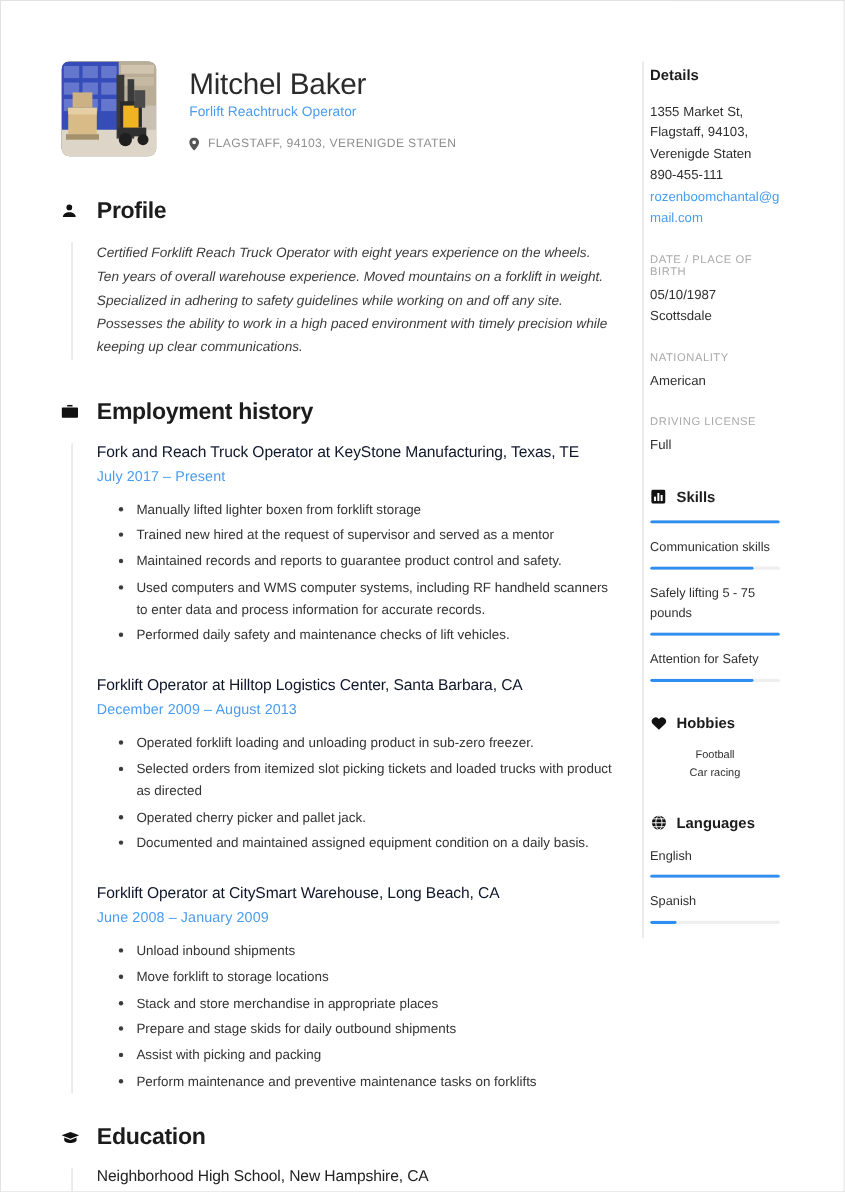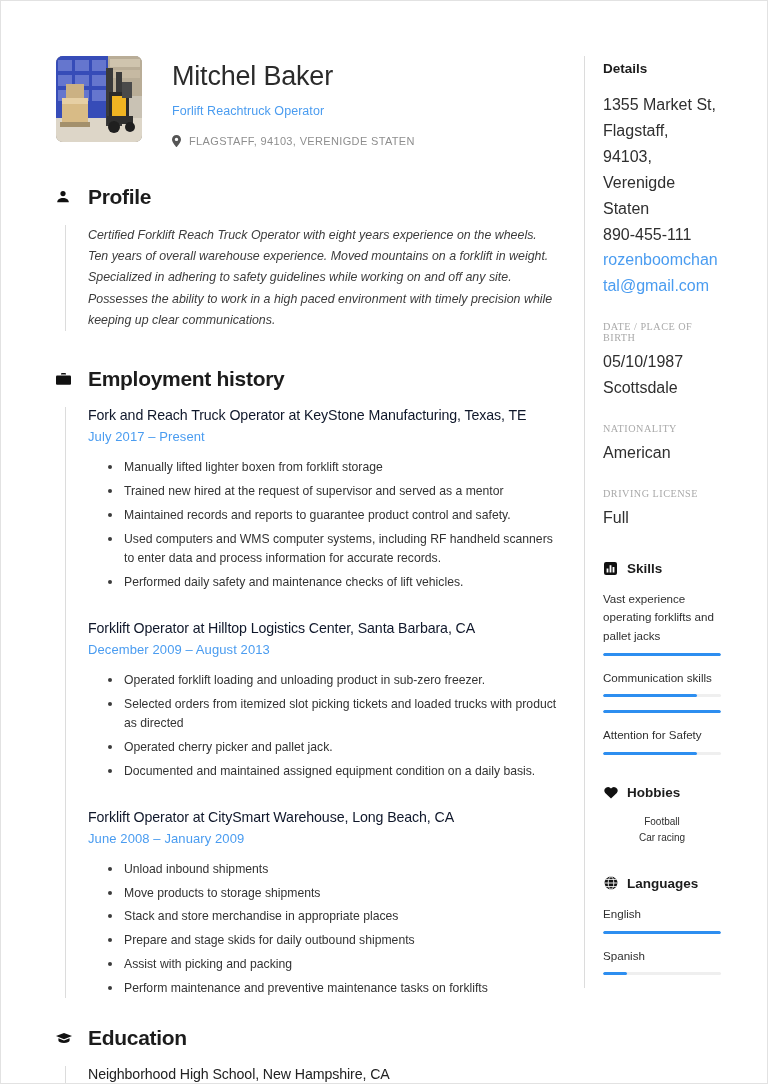--- a/index.html
+++ b/index.html
@@ -60,21 +60,21 @@
   .full-name {
     font-size: 27px;
     font-weight: 400;
     color: #2b2b2b;
     letter-spacing: -0.2px;
     line-height: 1.1;
   }
   .job-title {
     font-size: 12.5px;
     color: #4a9cf0;
-    margin-top: 12px;
+    margin-top: 2px;
     letter-spacing: 0.05px;
   }
   .location-line {
     display: flex;
     align-items: center;
     margin-top: 17px;
     font-size: 11px;
     color: #8e8e8e;
     letter-spacing: 0.35px;
   }
@@ -159,21 +159,21 @@
   .edu-school { font-size: 14.2px; color: #222; letter-spacing: -0.1px; }
   .edu-year { font-size: 11.6px; color: #4a9cf0; margin-top: 6px; }
 
   .spacer-30 { height: 30px; }
   .spacer-18 { height: 18px; }
 
   
   .side-col {
     flex: 1 1 auto;
     border-left: 1px solid #dcdcdc;
-    padding-left: 18px;
+    padding-left: 6px;
     padding-top: 5px;
     min-height: 720px;
   }
 
   .side-title {
     font-size: 13.5px;
     font-weight: 700;
     color: #1c1c1c;
     margin-bottom: 16px;
   }
@@ -188,36 +188,35 @@
     flex: 0 0 15px;
     margin-right: 9px;
     display: inline-flex;
     align-items: center;
     justify-content: center;
     color: #111;
   }
   .side-head .side-title { margin-bottom: 0; }
 
   .side-text {
-    font-size: 16px;
+    font-size: 12px;
     line-height: 1.62;
     color: #2f2f2f;
   }
   .side-text a, .side-link {
     color: #4a9cf0;
     text-decoration: none;
     word-break: break-all;
   }
   .side-label {
     font-size: 10.2px;
     color: #a9a9a9;
     letter-spacing: 0.5px;
     margin-top: 22px;
     margin-bottom: 6px;
-    font-family: Liberation Serif, serif;
   }
 
   .skill-block { margin-bottom: 13px; }
   .skill-name {
     font-size: 11.6px;
     line-height: 1.6;
     color: #2f2f2f;
     margin-bottom: 7px;
   }
   .bar-track {
@@ -347,21 +346,21 @@
               <li>Operated cherry picker and pallet jack.</li>
               <li>Documented and maintained assigned equipment condition on a daily basis.</li>
             </ul>
           </div>
 
           <div class="job">
             <div class="job-heading">Forklift Operator at CitySmart Warehouse, Long Beach, CA</div>
             <div class="job-dates">June 2008  –  January 2009</div>
             <ul class="bullets">
               <li>Unload inbound shipments</li>
-              <li>Move products to storage shipments</li>
+              <li>Move forklift to storage locations</li>
               <li>Stack and store merchandise in appropriate places</li>
               <li>Prepare and stage skids for daily outbound shipments</li>
               <li>Assist with picking and packing</li>
               <li>Perform maintenance and preventive maintenance tasks on forklifts</li>
             </ul>
           </div>
 
         </div>
       </div>
 
@@ -420,32 +419,32 @@
               <rect x="0" y="0" width="13" height="13" rx="2" fill="currentColor"></rect>
               <rect x="2.6" y="6.5" width="1.8" height="4" fill="#fff"></rect>
               <rect x="5.6" y="3.2" width="1.8" height="7.3" fill="#fff"></rect>
               <rect x="8.6" y="5" width="1.8" height="5.5" fill="#fff"></rect>
             </svg>
           </span>
           <span class="side-title">Skills</span>
         </div>
 
         <div class="skill-block">
-          <div class="skill-name">Vast experience operating forklifts and pallet jacks</div>
           <div class="bar-track">
             <div class="bar-fill" style="width: 100%;"></div>
           </div>
         </div>
         <div class="skill-block">
           <div class="skill-name">Communication skills</div>
           <div class="bar-track">
             <div class="bar-fill" style="width: 80%;"></div>
           </div>
         </div>
         <div class="skill-block">
+          <div class="skill-name">Safely lifting 5 - 75 pounds</div>
           <div class="bar-track">
             <div class="bar-fill" style="width: 100%;"></div>
           </div>
         </div>
         <div class="skill-block">
           <div class="skill-name">Attention for Safety</div>
           <div class="bar-track">
             <div class="bar-fill" style="width: 80%;"></div>
           </div>
         </div>

